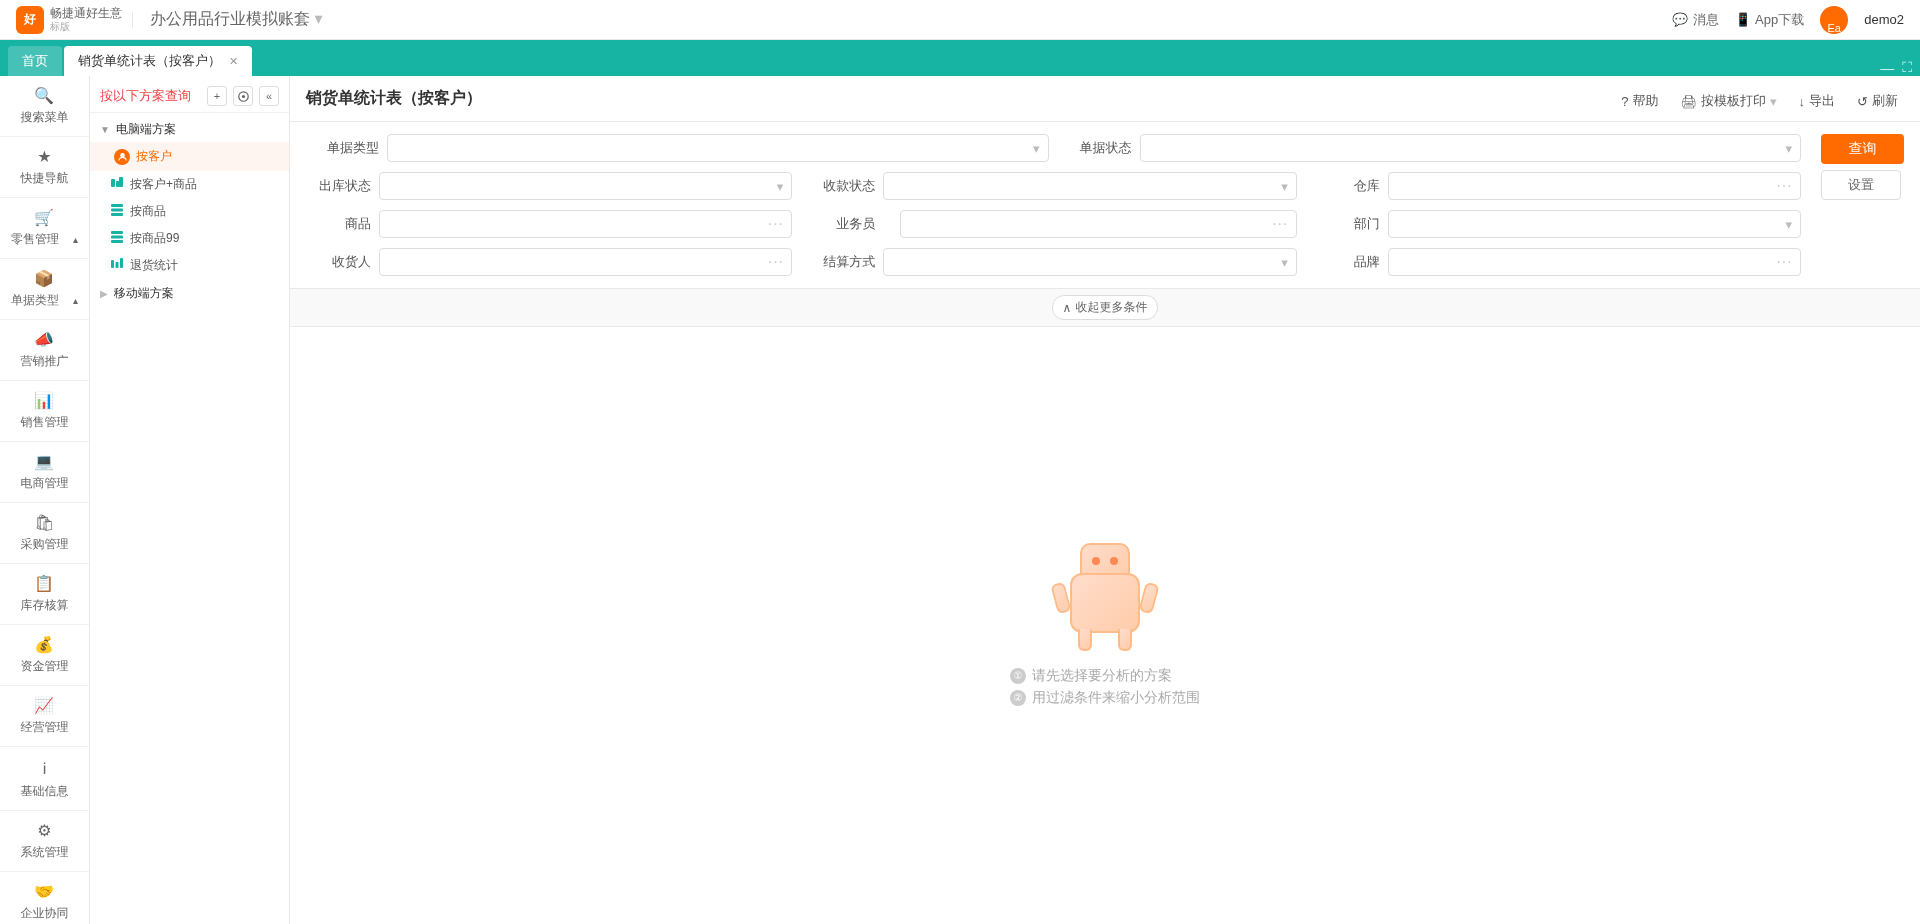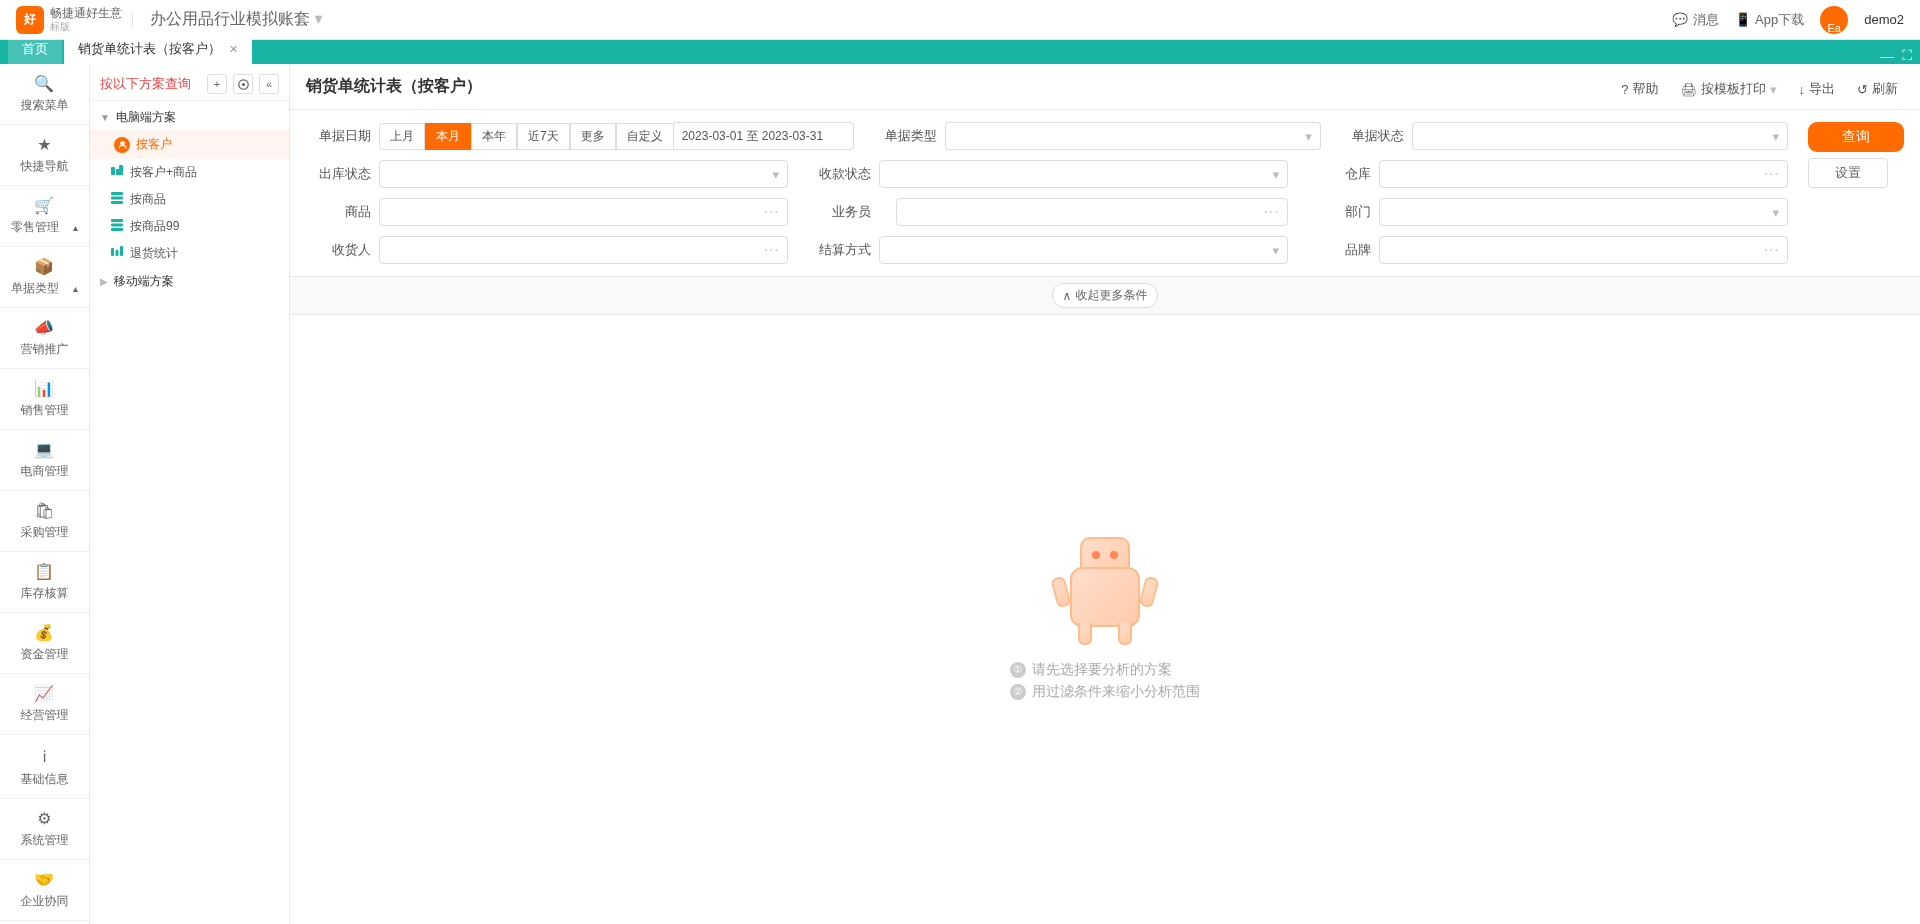--- a/index.html
+++ b/index.html
@@ -20,21 +20,21 @@
     .logo-area { display: flex; align-items: center; gap: 6px; }
     .logo-icon { width: 28px; height: 28px; background: #ff6b00; border-radius: 6px; display: flex; align-items: center; justify-content: center; color: white; font-size: 12px; font-weight: bold; }
     .logo-text { font-size: 12px; color: #666; line-height: 1.2; }
     .breadcrumb-text { color: #666; font-size: 16px; margin-left: 7px; }
     .top-header-right { display: flex; align-items: center; gap: 16px; }
     .header-btn { display: flex; align-items: center; gap: 4px; color: #666; font-size: 13px; cursor: pointer; }
     .avatar { width: 28px; height: 28px; border-radius: 50%; background: #ff6b00; display: flex; align-items: flex-end; justify-content: center; color: white; font-size: 11px; overflow: hidden; }
 
     
     .tab-bar {
-      height: 24px;
+      height: 36px;
       background: #17b3a3;
       display: flex;
       align-items: flex-end;
       padding: 0 8px;
       flex-shrink: 0;
     }
     .tab-item {
       height: 30px;
       padding: 0 14px;
       display: flex;
@@ -225,25 +225,25 @@
     .empty-text-list { list-style: none; }
     .empty-text-list li { font-size: 14px; color: #aaa; padding: 2px 0; display: flex; align-items: center; gap: 6px; }
     .empty-text-list .num { width: 16px; height: 16px; border-radius: 50%; background: #ccc; color: white; font-size: 10px; display: flex; align-items: center; justify-content: center; flex-shrink: 0; }
 
     
     .query-btn {
       background: #ff6b00;
       color: white;
       border: none;
       padding: 6px 20px;
-      border-radius: 9px;
+      border-radius: 4px;
       cursor: pointer;
       font-size: 14px;
       display: block;
-      width: 96px;
+      width: 83px;
     }
     .settings-btn {
       background: #fff;
       color: #666;
       border: 1px solid #ddd;
       padding: 5px 20px;
       border-radius: 4px;
       cursor: pointer;
       font-size: 13px;
       display: block;
@@ -592,34 +592,20 @@
           </div>
         </div>
       </div>
 
       <div class="filter-section">
 
         <div style="display:flex;align-items:flex-start;gap:10px;">
           <div style="flex:1;">
 
             <div class="filter-top-row">
-              <div class="filter-cell" style="min-width:0;">
-                <span class="filter-cell-label">单据日期</span>
-                <div style="display:flex;align-items:center;gap:0;">
-                  <button class="date-quick-btn">上月</button>
-                  <button class="date-quick-btn active">本月</button>
-                  <button class="date-quick-btn">本年</button>
-                  <button class="date-quick-btn">近7天</button>
-                  <button class="date-quick-btn">更多</button>
-                  <button class="date-quick-btn" style="border-radius:0;">自定义</button>
-                  <div class="date-input-group" style="width:180px;">
-                    <span class="date-range-text">2023-03-01 至 2023-03-31</span>
-                  </div>
-                </div>
-              </div>
               <div class="filter-cell" style="flex:1;margin-left:8px;">
                 <span class="filter-cell-label">单据类型</span>
                 <div class="filter-cell-input">
                   <span></span>
                   <span style="color:#bbb;">▾</span>
                 </div>
               </div>
               <div class="filter-cell" style="flex:1;margin-left:8px;">
                 <span class="filter-cell-label">单据状态</span>
                 <div class="filter-cell-input">

